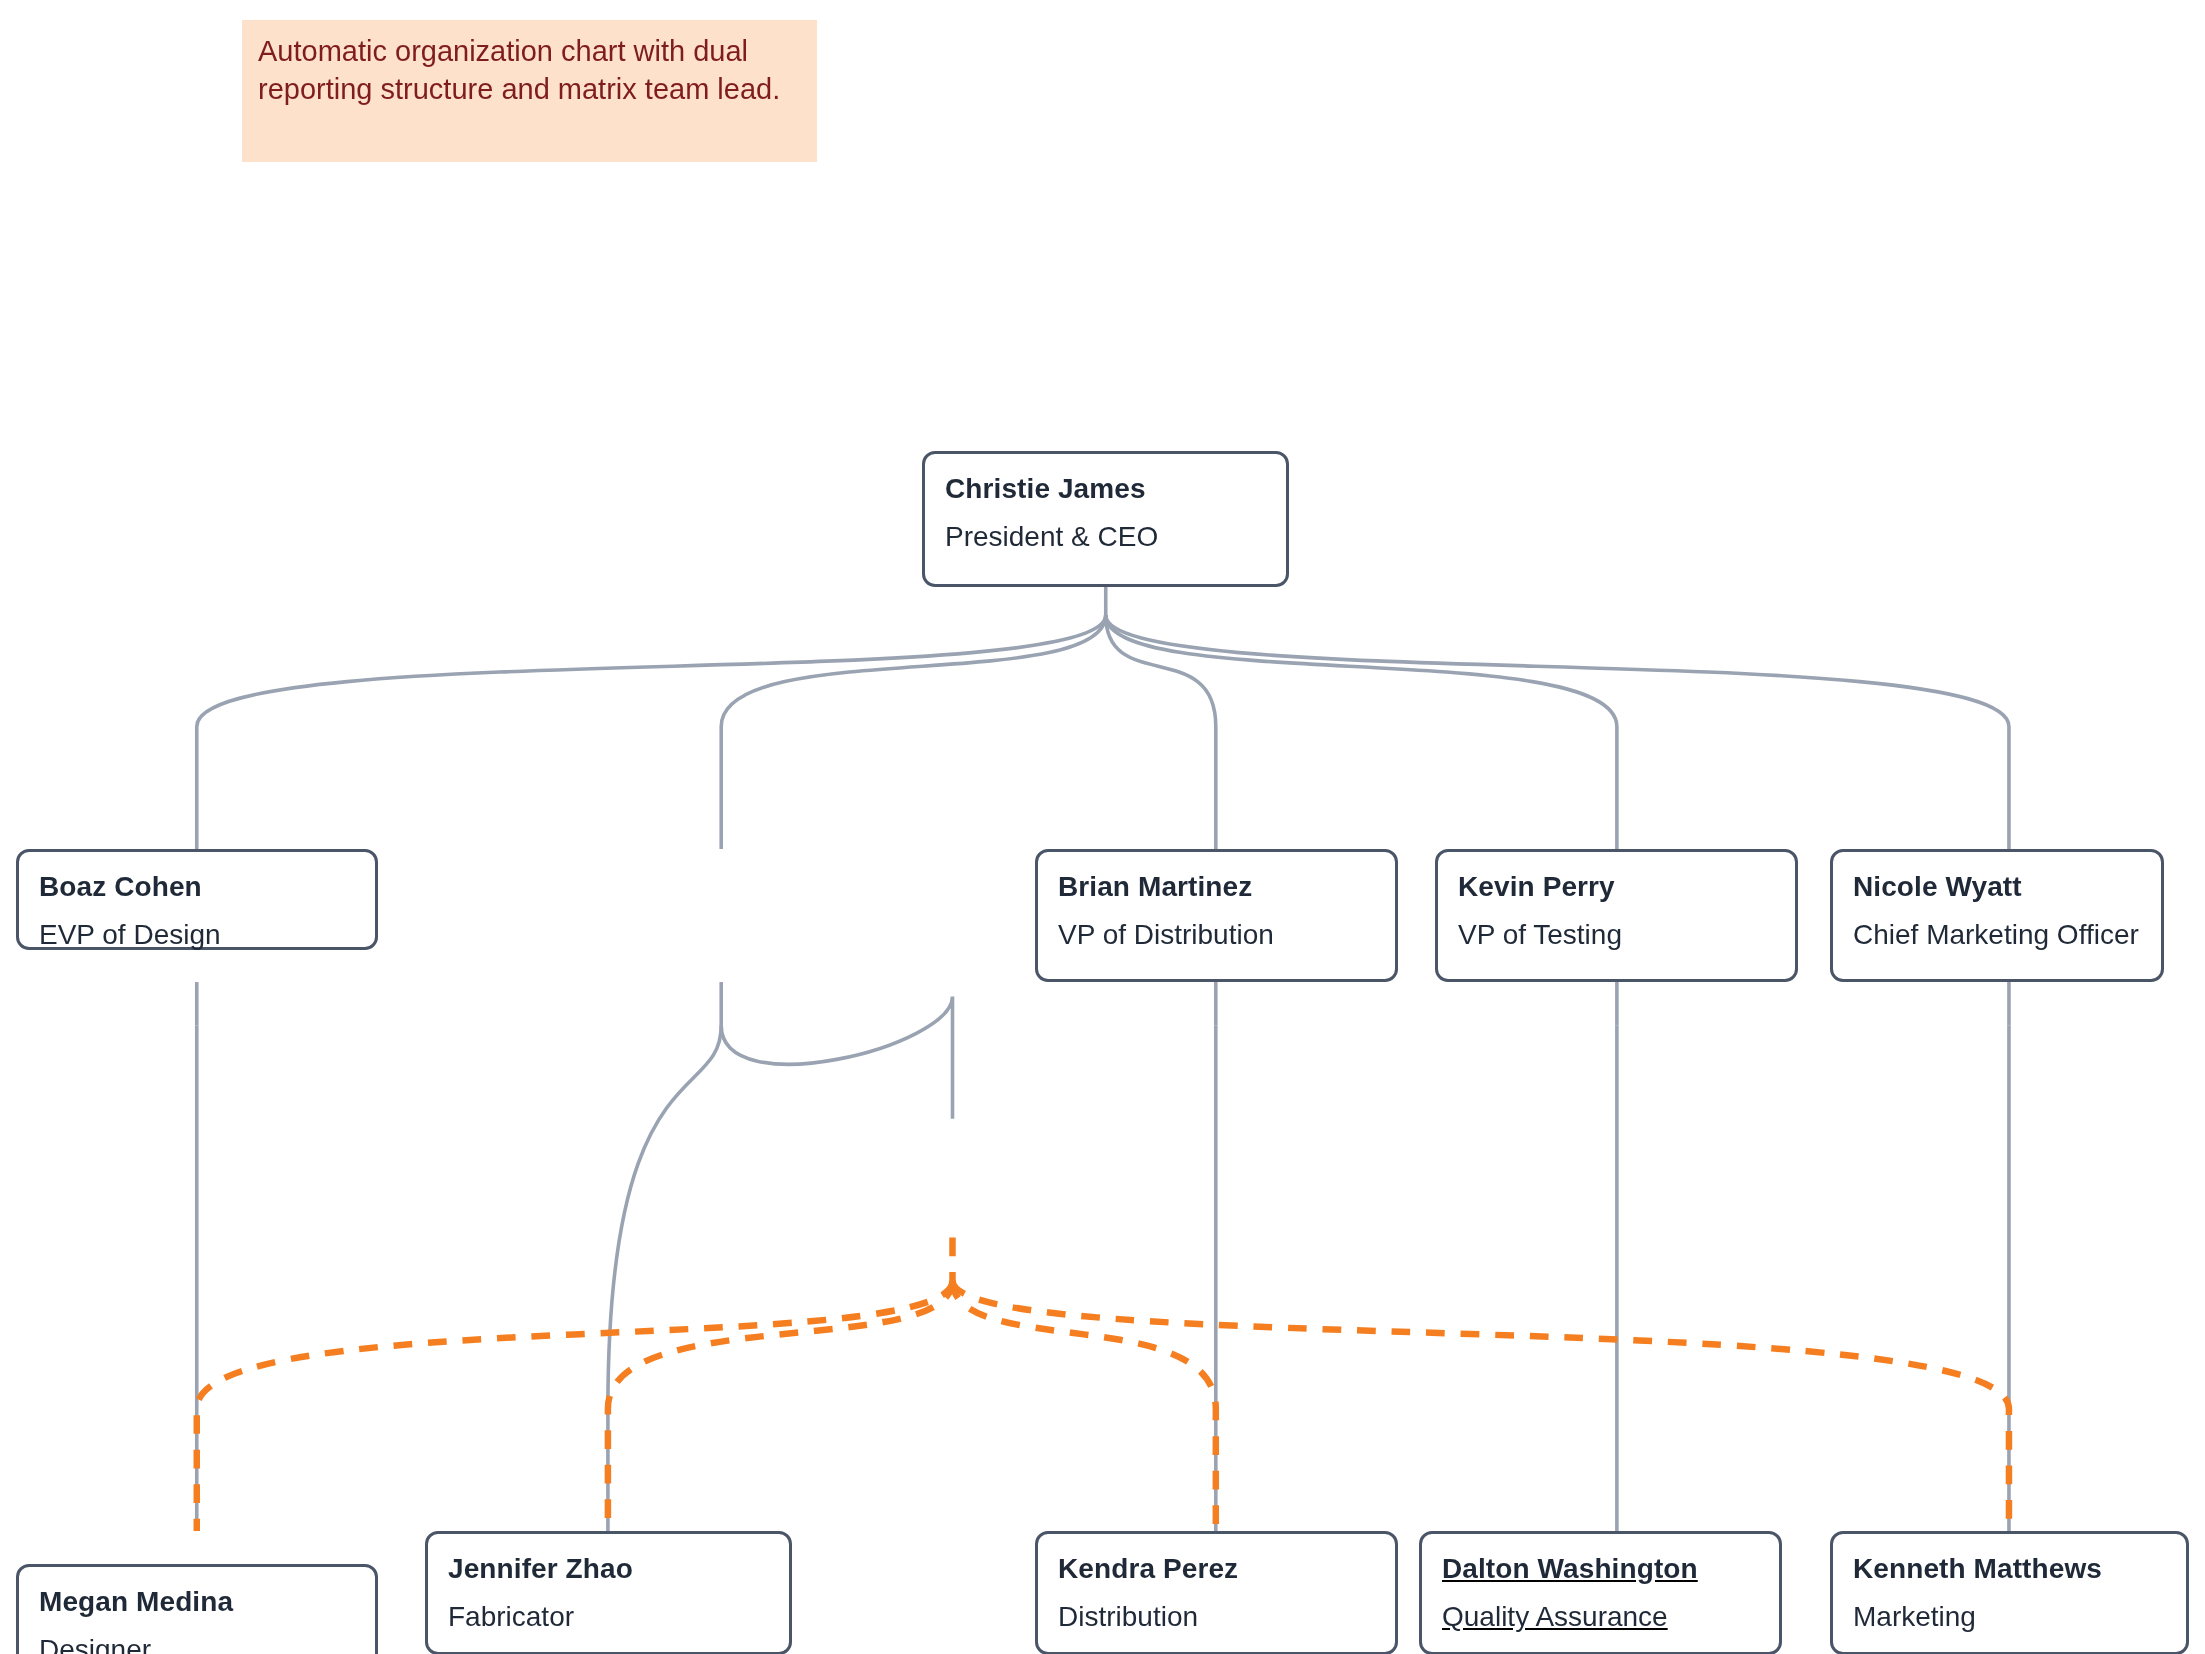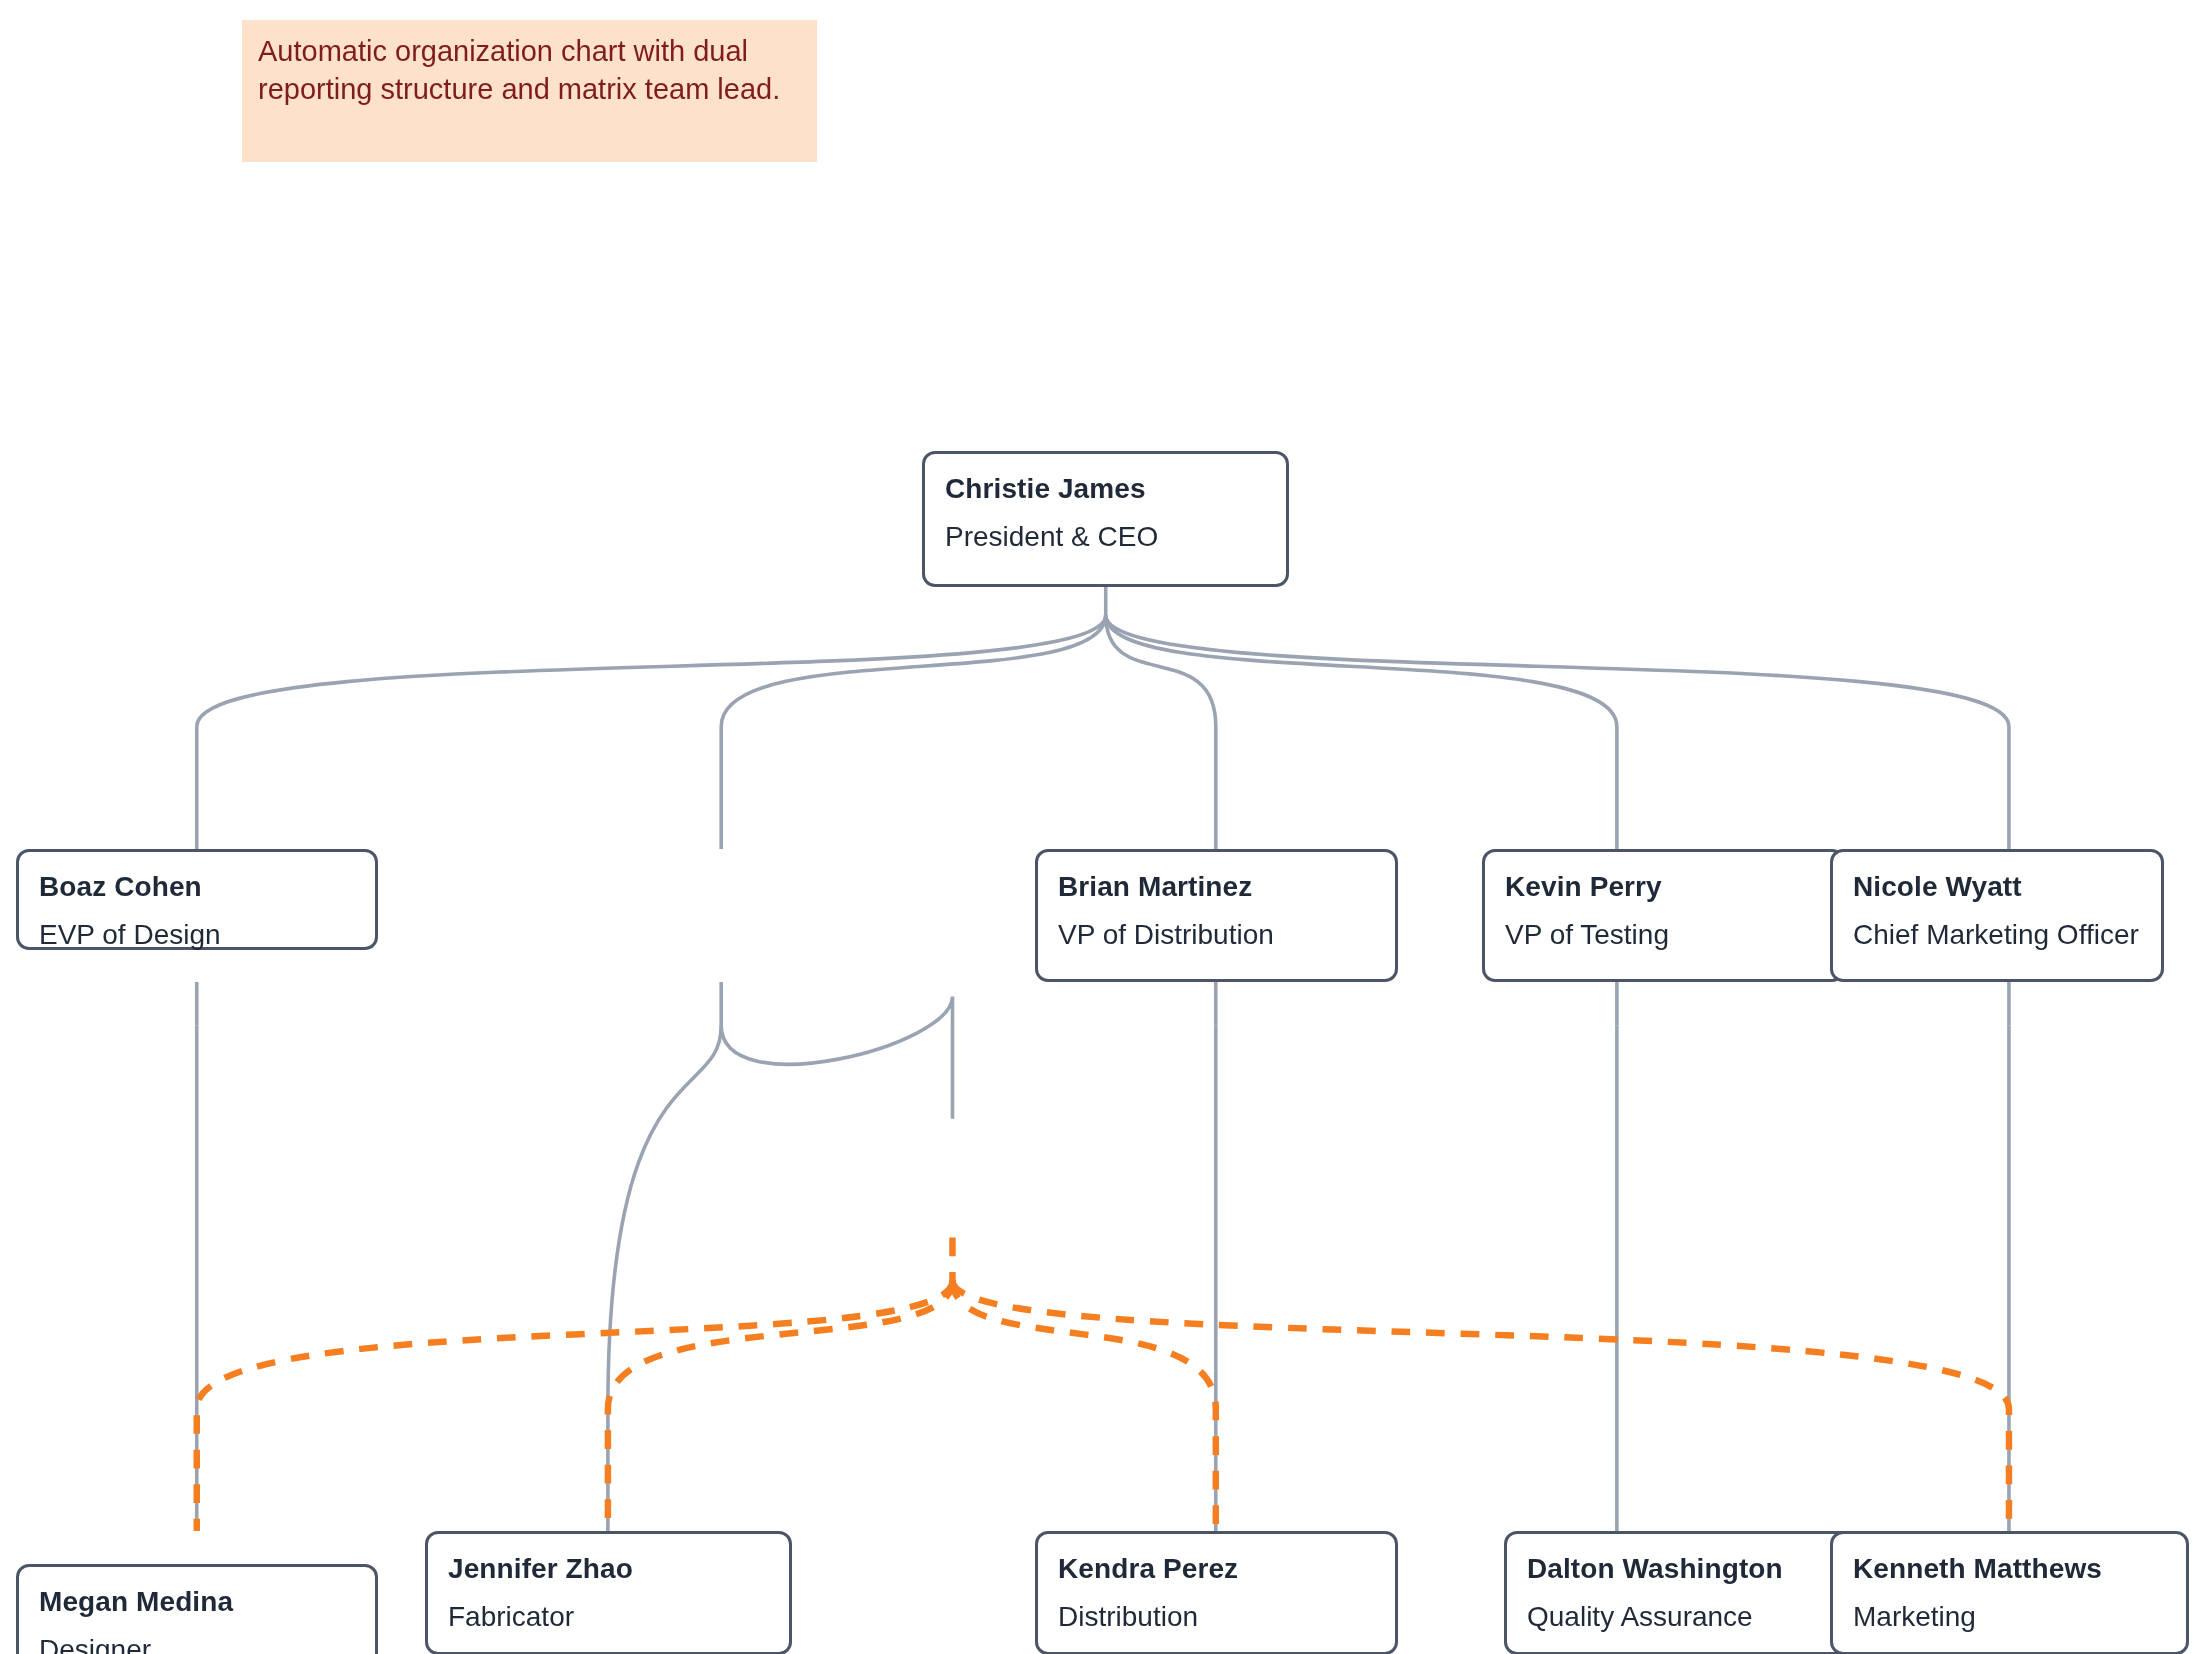--- a/index.html
+++ b/index.html
@@ -88,41 +88,41 @@
       <div class="ttl">President &amp; CEO</div>
     </div>
     <div class="node" style="left: 16px; top: 849px; width: 362px; height: 101px;">
       <div class="nm">Boaz Cohen</div>
       <div class="ttl">EVP of Design</div>
     </div>
     <div class="node" style="left: 1035px; top: 849px; width: 363px; height: 133px;">
       <div class="nm">Brian Martinez</div>
       <div class="ttl">VP of Distribution</div>
     </div>
-    <div class="node" style="left: 1435px; top: 849px; width: 363px; height: 133px; margin-left: 47px;">
+    <div class="node" style="left: 1435px; top: 849px; width: 363px; height: 133px;">
       <div class="nm">Kevin Perry</div>
       <div class="ttl">VP of Testing</div>
     </div>
     <div class="node" style="left: 1830px; top: 849px; width: 334px; height: 133px;">
       <div class="nm">Nicole Wyatt</div>
       <div class="ttl">Chief Marketing Officer</div>
     </div>
     <div class="node" style="left: 16px; top: 1564px; width: 362px; height: 124px;">
       <div class="nm">Megan Medina</div>
       <div class="ttl">Designer</div>
     </div>
     <div class="node" style="left: 425px; top: 1531px; width: 367px; height: 124px;">
       <div class="nm">Jennifer Zhao</div>
       <div class="ttl">Fabricator</div>
     </div>
     <div class="node" style="left: 1035px; top: 1531px; width: 363px; height: 124px;">
       <div class="nm">Kendra Perez</div>
       <div class="ttl">Distribution</div>
     </div>
-    <div class="node" style="left: 1504px; top: 1531px; width: 363px; height: 124px;">
+    <div class="node" style="left: 1419px; top: 1531px; width: 363px; height: 124px; text-decoration: underline;">
       <div class="nm">Dalton Washington</div>
       <div class="ttl">Quality Assurance</div>
     </div>
     <div class="node" style="left: 1830px; top: 1531px; width: 359px; height: 124px;">
       <div class="nm">Kenneth Matthews</div>
       <div class="ttl">Marketing</div>
     </div>
   </div>
 
 

